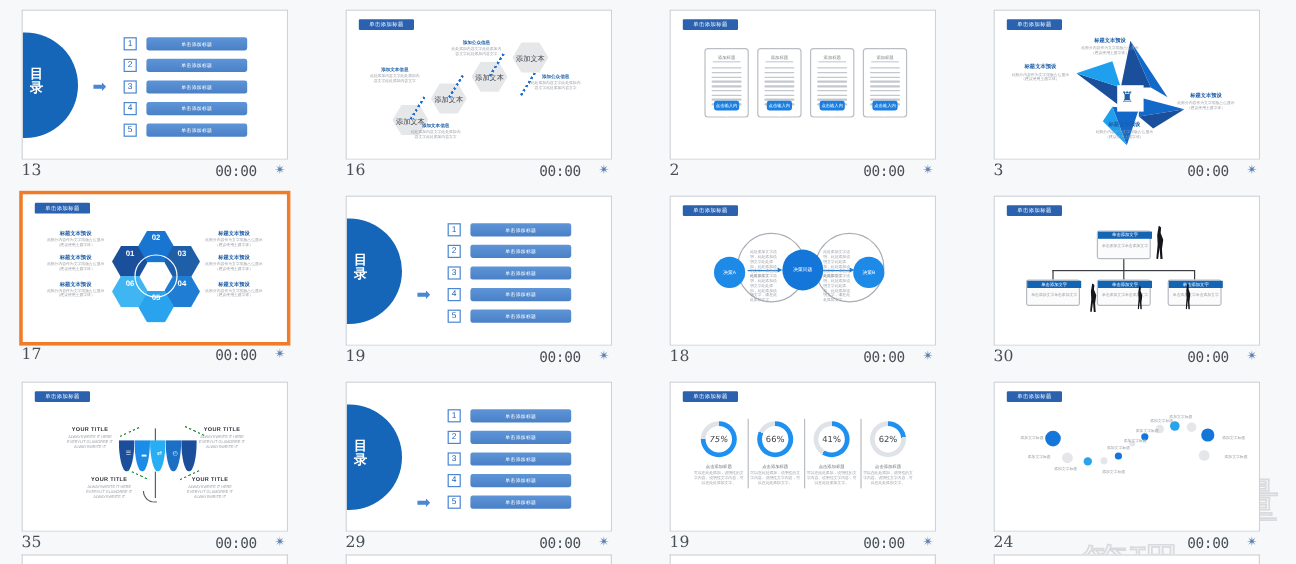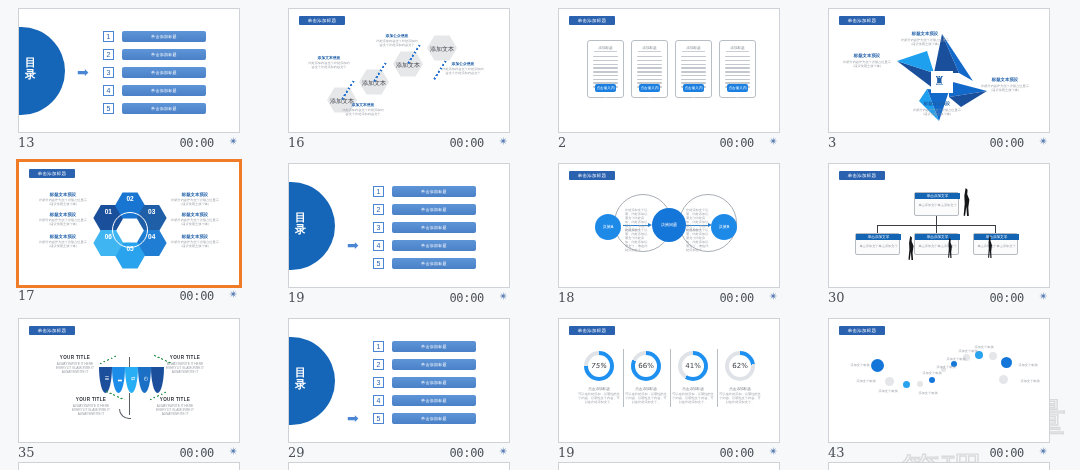--- a/index.html
+++ b/index.html
@@ -644,21 +644,21 @@
           <div class="tinytxt" style="left:88px;top:52px;width:30px;text-align:center;">添加文字标题</div>
           <div class="tinytxt" style="left:102px;top:46px;width:30px;text-align:center;">添加文字标题</div>
           <div class="tinytxt" style="left:112px;top:38px;width:30px;text-align:center;">添加文字标题</div>
           <div class="tinytxt" style="left:124px;top:30px;width:30px;text-align:center;">添加文字标题</div>
           <div class="tinytxt" style="left:140px;top:26px;width:30px;text-align:center;">添加文字标题</div>
           <div class="tinytxt" style="left:184px;top:44px;width:30px;text-align:center;">添加文字标题</div>
           <div class="tinytxt" style="left:186px;top:60px;width:30px;text-align:center;">添加文字标题</div>
         </div>
       </div>
       <div class="meta">
-        <span class="num">43</span>
+        <span class="num">24</span>
         <span class="time">00:00</span>
         <span class="star">✴</span>
       </div>
     </div>
     <div class="nextrow-peek" style="left:18px;"></div>
     <div class="nextrow-peek" style="left:288px;"></div>
     <div class="nextrow-peek" style="left:558px;"></div>
     <div class="nextrow-peek" style="left:828px;"></div>
   </div>
 

